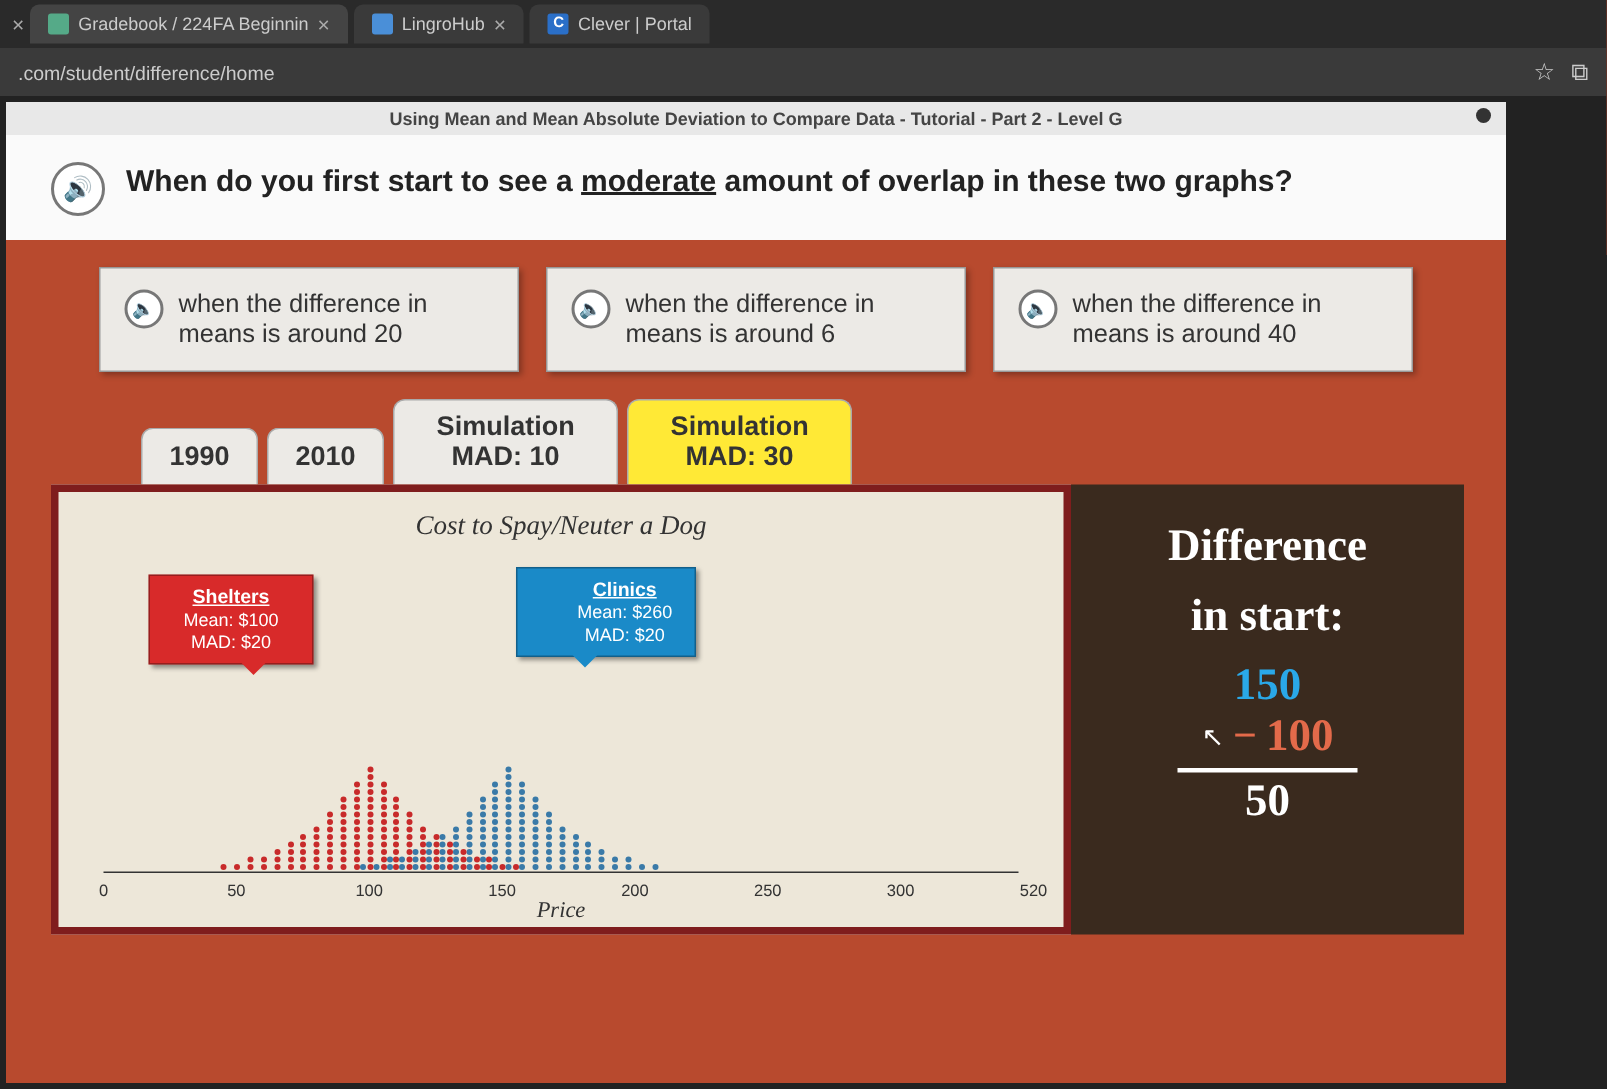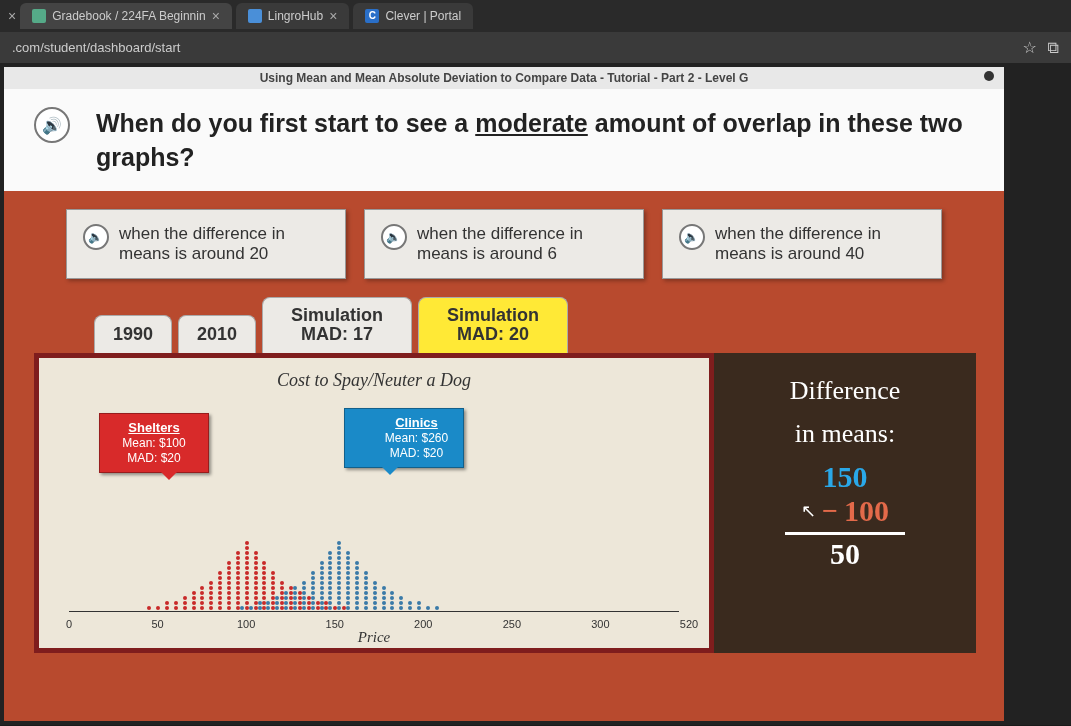--- a/index.html
+++ b/index.html
@@ -80,25 +80,24 @@
     width: 36px; height: 36px;
     border: 2px solid #777;
     border-radius: 50%;
     background: #fff;
     display: flex; align-items: center; justify-content: center;
     flex-shrink: 0;
     font-size: 16px;
     cursor: pointer;
   }
   .question-text {
-    font-size: 25px;
+    font-size: 20px;
     font-weight: bold;
     color: #222;
     line-height: 1.35;
-    margin-left: 12px;
   }
   .underline { text-decoration: underline; }
   .answers {
     display: flex;
     gap: 18px;
     padding: 18px 30px;
     justify-content: center;
   }
   .answer {
     background: #eceae6;
@@ -211,21 +210,21 @@
   .d.b { background:#3a7aa8; }
   .side-panel {
     background: #3a2a1e;
     width: 262px;
     height: 300px;
     padding: 22px 14px;
     color: #fff;
     text-align: center;
     font-family: "Comic Sans MS", cursive;
   }
-  .side-panel .h { font-size: 26px; font-weight:normal; line-height:1.25; margin-bottom:10px;text-align:center;}
+  .side-panel .h { font-size: 30px; font-weight:bold; line-height:1.25; margin-bottom:10px;text-align:center;}
   .side-panel .v1 { color:#2aa8e8; font-size:30px; font-weight:bold; }
   .side-panel .v2row { display:flex; align-items:center; justify-content:center; gap:6px;}
   .side-panel .cursor { color:#fff; font-size:18px;}
   .side-panel .minus { color:#e36a4a; font-size:28px; font-weight:bold;}
   .side-panel .v2 { color:#e36a4a; font-size:30px; font-weight:bold;}
   .side-panel .bar { border-top:3px solid #fff; width:120px; margin: 4px auto 2px auto;}
   .side-panel .v3 { color:#fff; font-size:30px; font-weight:bold;}
 </style>
 </head>
 <body>
@@ -241,21 +240,21 @@
     <span class="tab-icon blue"></span>
     <span>LingroHub</span>
     <span class="tab-close">×</span>
   </div>
   <div class="tab">
     <span class="tab-icon c">C</span>
     <span>Clever | Portal</span>
   </div>
 </div>
 <div class="toolbar">
-  <span class="url">.com/student/dashboard/start</span>
+  <span class="url">.com/student/difference/home</span>
   <span>
     <span class="star">☆</span>
     &nbsp;
     <span class="star">⧉</span>
   </span>
 </div>
 
 <div class="content-area">
   <div class="lesson">
 
@@ -284,25 +283,25 @@
         <div class="speaker-small">🔈</div>
         <span>when the difference in means is around 40</span>
       </div>
     </div>
 
     <div class="sim-row">
       <div class="sim-tab"><span>1990</span></div>
       <div class="sim-tab"><span>2010</span></div>
       <div class="sim-tab wide">
         <span>Simulation</span><br>
-        <span>MAD: 17</span>
+        <span>MAD: 10</span>
       </div>
       <div class="sim-tab wide active">
         <span>Simulation</span><br>
-        <span>MAD: 20</span>
+        <span>MAD: 30</span>
       </div>
     </div>
 
     <div class="chart-block">
       <div class="chart-panel">
         <div class="chart-title">Cost to Spay/Neuter a Dog</div>
 
         <div class="callout red">
           <div class="t">Shelters</div>
           <div>Mean: $100</div>
@@ -659,21 +658,21 @@
             </div>
             <div class="dotcol" style="left: 272.571px;">
               <div class="d r"></div>
             </div>
           </div>
         <div class="xlabel">Price</div>
       </div>
 
       <div class="side-panel">
         <div class="h">Difference</div>
-        <div class="h">in means:</div>
+        <div class="h">in start:</div>
         <div class="v1">150</div>
         <div class="v2row">
           <span class="cursor">↖</span>
           <span class="minus">−</span>
           <span class="v2">100</span>
         </div>
         <div class="bar"></div>
         <div class="v3">50</div>
       </div>
     </div>

